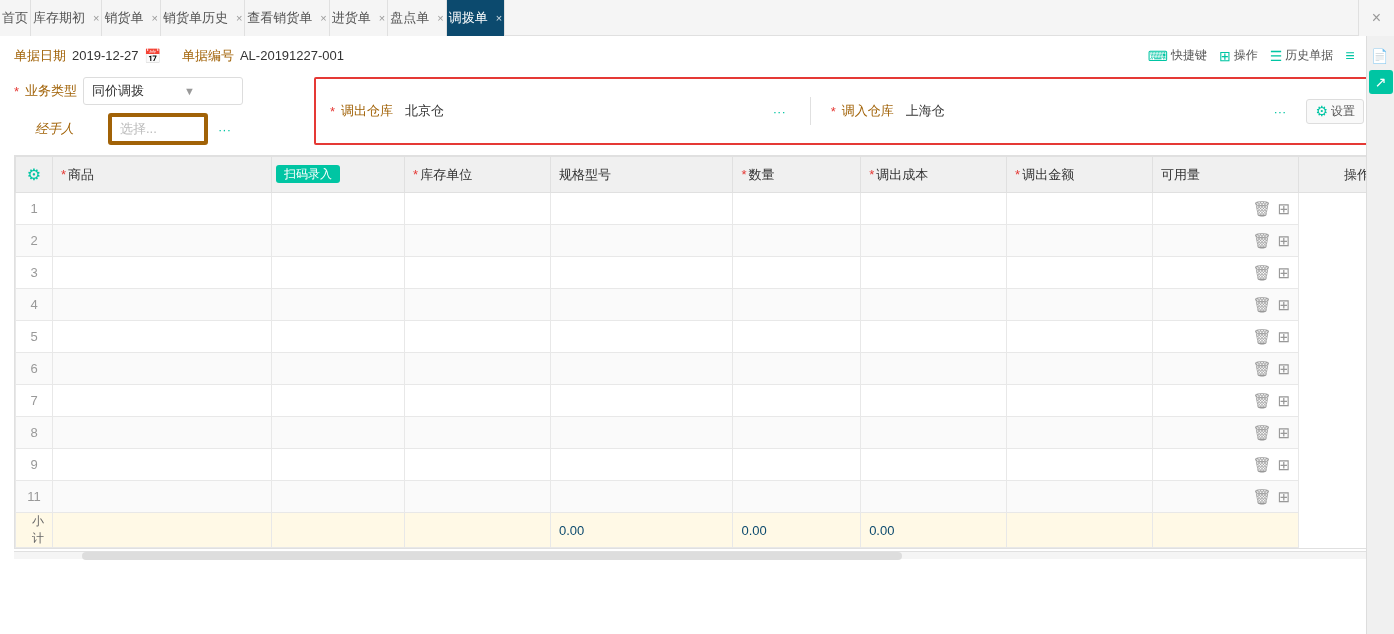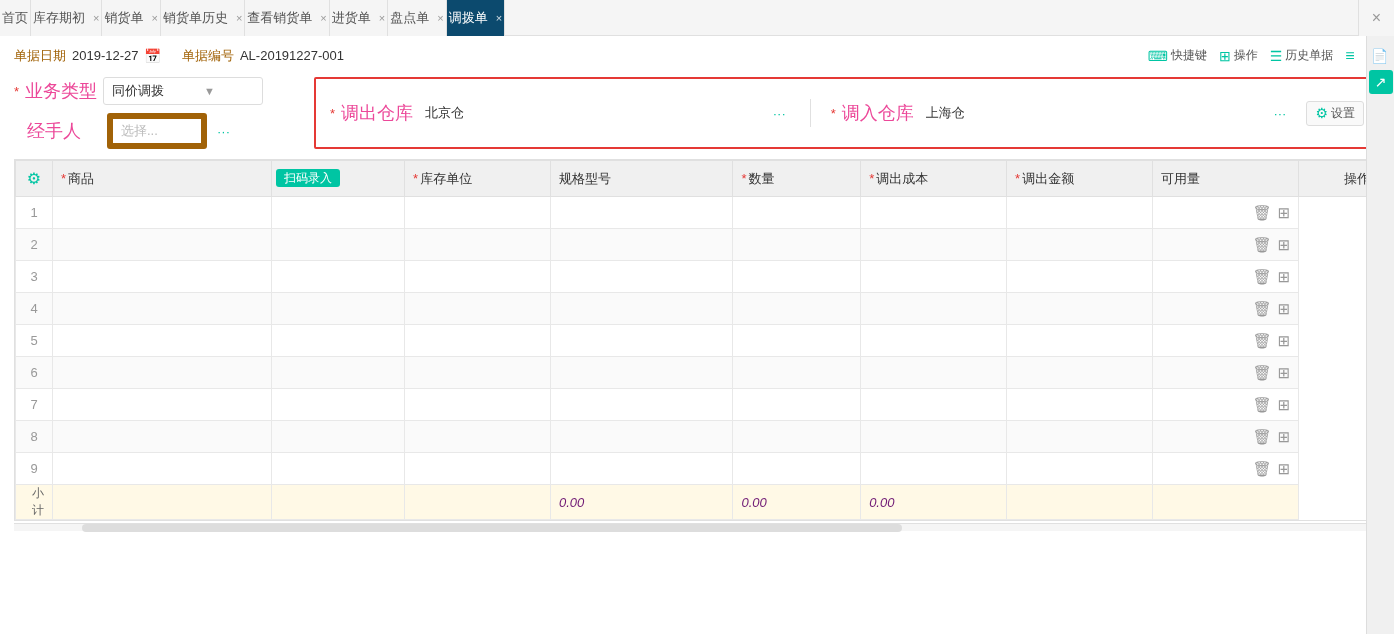--- a/index.html
+++ b/index.html
@@ -128,22 +128,22 @@
       width: 1px;
       height: 28px;
       background: #e0e0e0;
       margin: 0 20px;
     }
     .required-star {
       color: #e53935;
       font-size: 13px;
     }
     .field-label {
-      color: #ec4899;
-      font-size: 18px;
+      color: #a16207;
+      font-size: 13px;
     }
     .field-value {
       color: #333;
       font-size: 13px;
       font-weight: 500;
     }
     .more-btn {
       color: #00c5a3;
       cursor: pointer;
       font-size: 13px;
@@ -258,22 +258,21 @@
       color: #999;
       width: 36px;
     }
     table tbody td.subtotal-label {
       text-align: center;
       color: #666;
       font-size: 12px;
       padding-left: 16px;
     }
     table tbody td.subtotal-value {
-      color: #701a75;
-      font-style: italic;
+      color: #0c4a6e;
     }
     .op-cell {
       display: flex;
       align-items: center;
       justify-content: flex-end;
       gap: 6px;
       height: 100%;
     }
     .op-icon {
       color: #999;
@@ -430,22 +429,22 @@
     <div class="form-left">
       <div class="business-row">
         <span class="required-star">*</span>
         <span class="field-label">业务类型</span>
         <div class="dropdown-field">
           <span>同价调拨</span>
           <span class="dropdown-arrow">▼</span>
         </div>
       </div>
       <div class="person-row" style="margin-top:8px;">
-        <span class="field-label" style="margin-left:13px;">经手人</span>
-        <span class="person-placeholder" style="margin-left:20px; border:6px solid #a16207; padding:3px 8px; border-radius:3px; min-width:100px; color:#bbb;">选择...</span>
+        <span class="field-label" style="margin-left:21px;font-style:italic;">经手人</span>
+        <span class="person-placeholder" style="margin-left:28px; border:4px solid #a16207; padding:3px 8px; border-radius:3px; min-width:100px; color:#bbb;">选择...</span>
         <span class="more-btn">···</span>
       </div>
     </div>
 
     <div class="form-right-bordered">
       <div class="warehouse-section">
         <span class="required-star">*</span>
         <span class="field-label">调出仓库</span>
         <span class="field-value" style="margin-left:6px;">北京仓</span>
         <span class="more-btn" style="margin-left:auto;">···</span>
@@ -626,20 +625,36 @@
     <td></td>
     <td>
       <div class="op-cell">
         <span class="op-icon">🗑</span>
         <span class="op-icon">⊞</span>
       </div>
     </td>
   </tr>
           <tr>
     <td class="row-num">9</td>
+    <td></td>
+    <td></td>
+    <td></td>
+    <td></td>
+    <td></td>
+    <td></td>
+    <td></td>
+    <td>
+      <div class="op-cell">
+        <span class="op-icon">🗑</span>
+        <span class="op-icon">⊞</span>
+      </div>
+    </td>
+  </tr>
+          <tr>
+    <td class="row-num">11</td>
     <td></td>
     <td></td>
     <td></td>
     <td></td>
     <td></td>
     <td></td>
     <td></td>
     <td>
       <div class="op-cell">
         <span class="op-icon">🗑</span>

